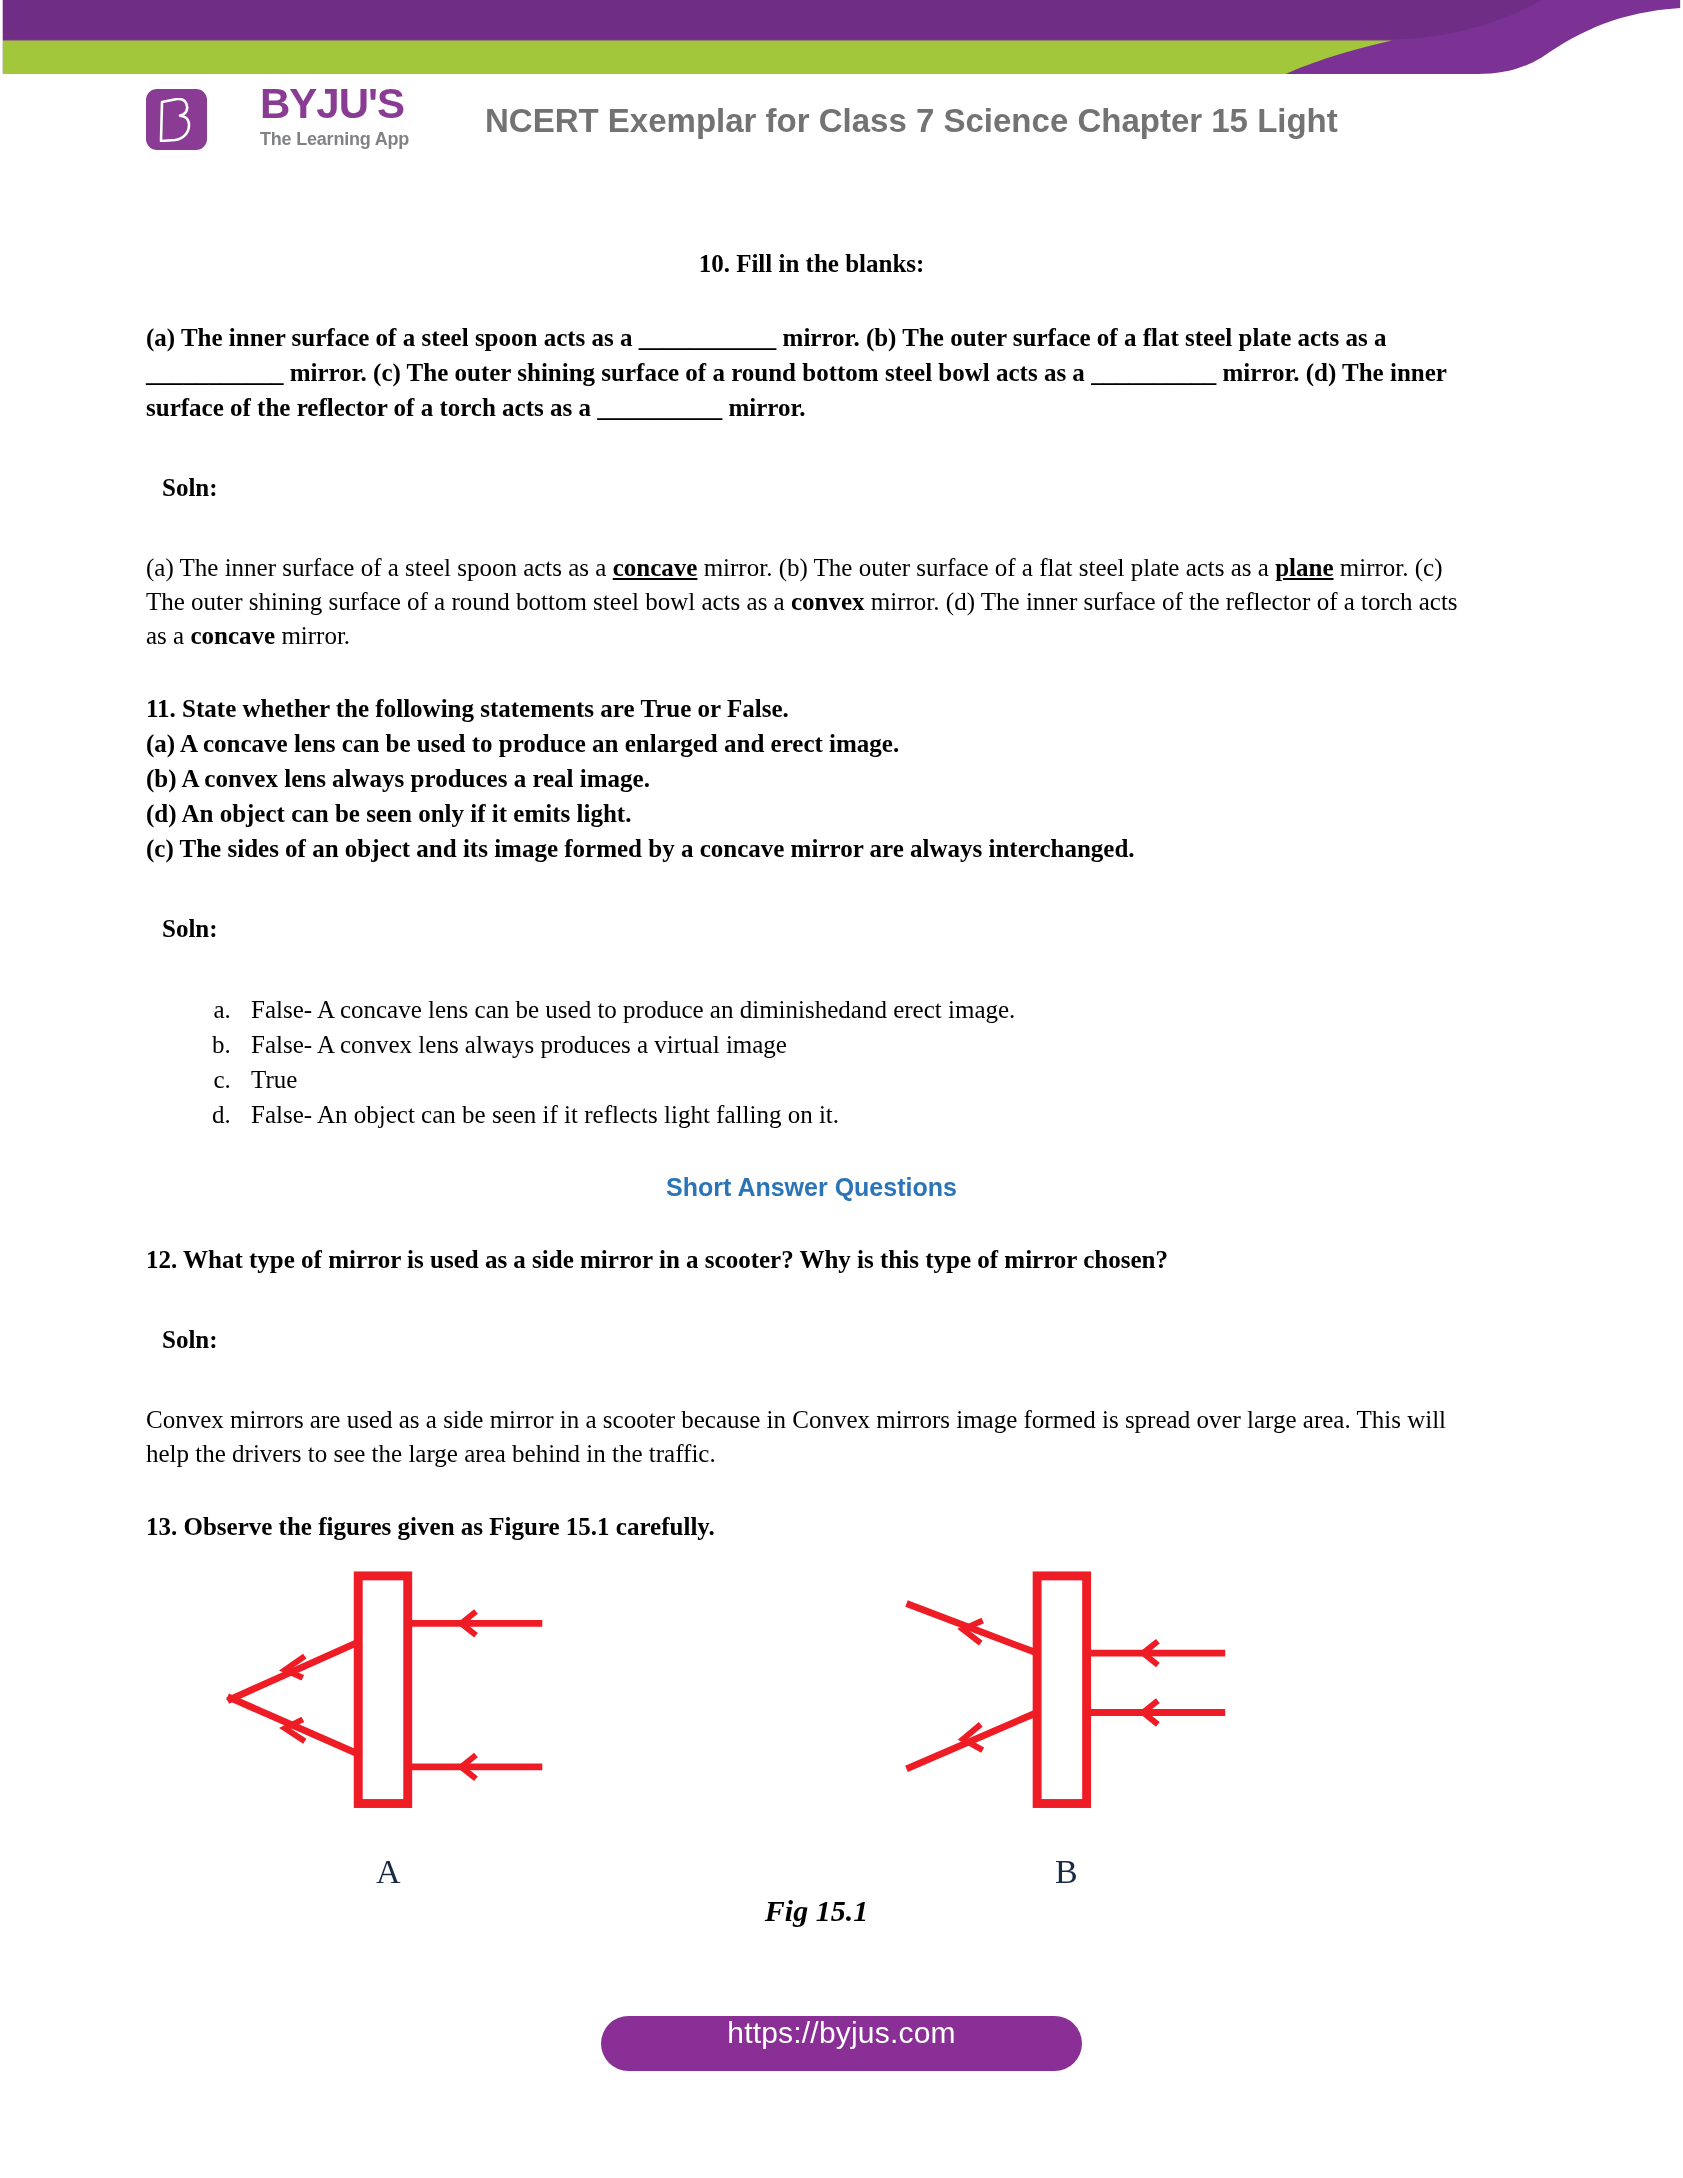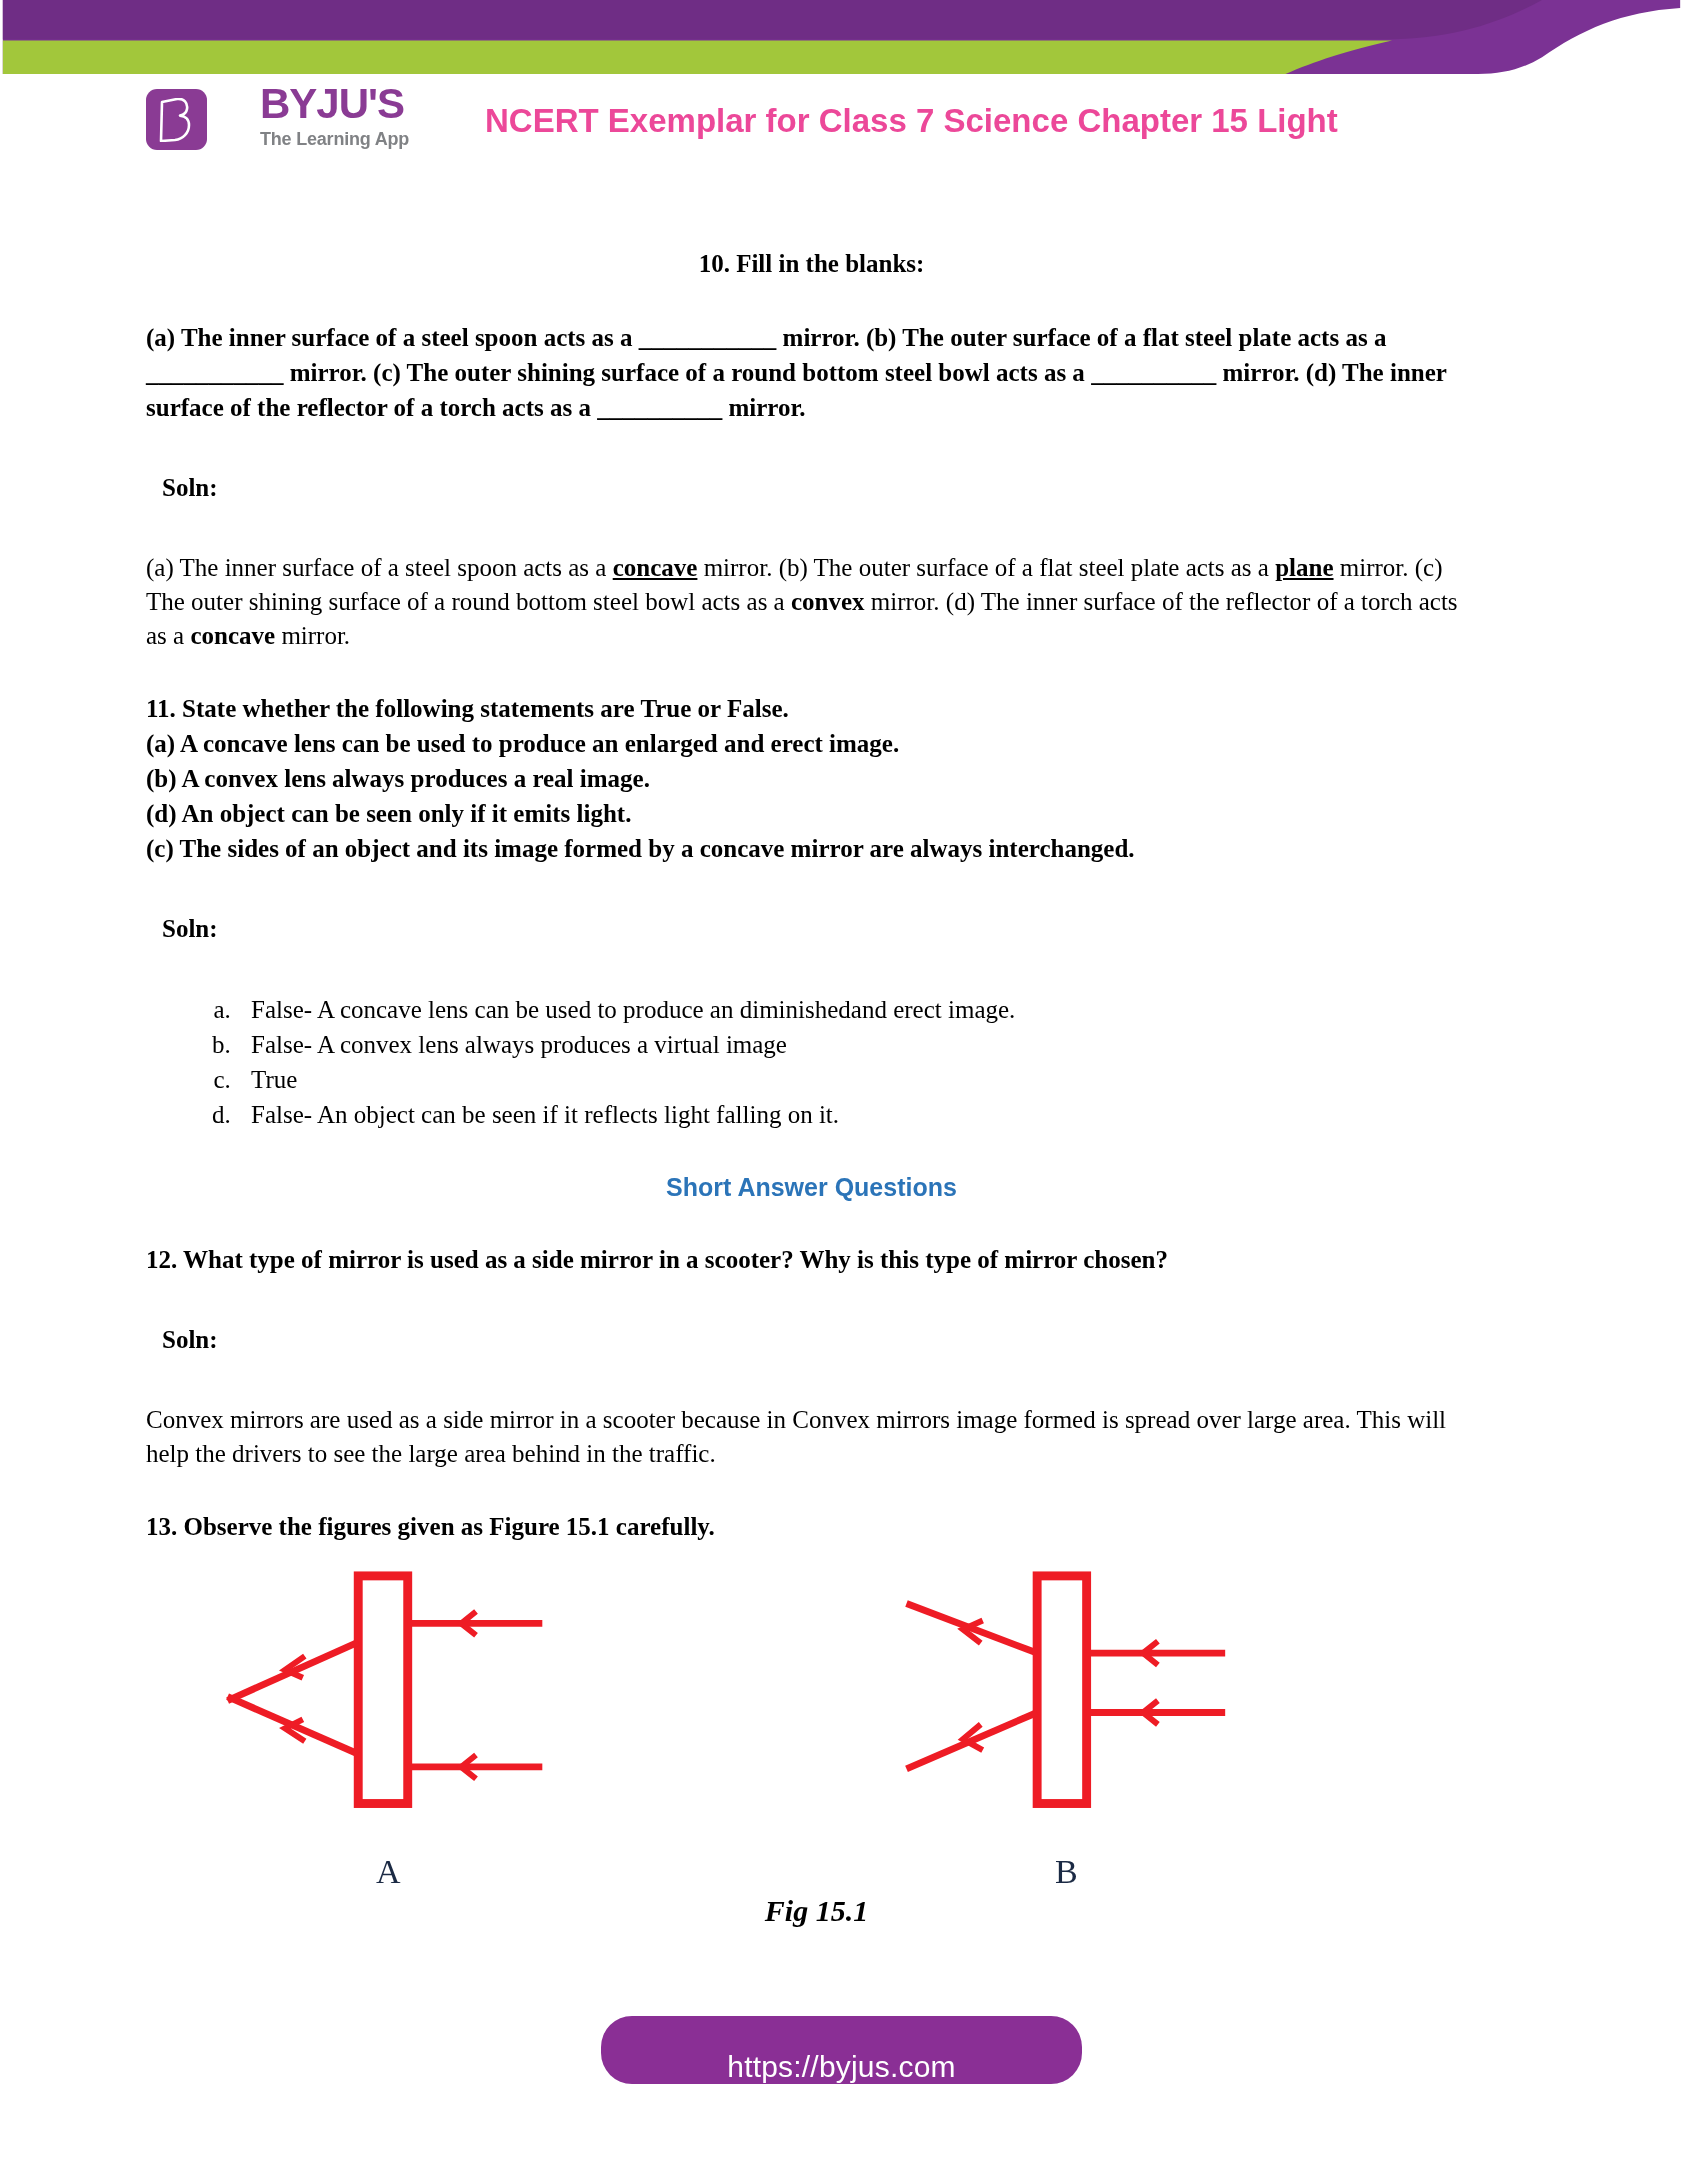--- a/index.html
+++ b/index.html
@@ -77,21 +77,21 @@
 
   
   .page-title {
     position: absolute;
     left: 485px;
     top: 101px;
     font-family: "Liberation Sans", sans-serif;
     font-weight: bold;
     font-size: 33px;
     line-height: 40px;
-    color: #ec4899;
+    color: #737373;
     white-space: nowrap;
   }
 
   
   .content {
     position: absolute;
     left: 146px;
     top: 246px;
     width: 1331px;
   }
@@ -176,25 +176,25 @@
     margin: 0;
     padding-left: 10px;
   }
 
   
   .footer-pill {
     position: absolute;
     left: 601px;
     top: 2016px;
     width: 481px;
-    height: 68px;
+    height: 55px;
     border-radius: 31px;
     background: #8a2f95;
     display: flex;
-    align-items: flex-end;
+    align-items: flex-start;
     justify-content: center;
   }
   .footer-pill span {
     font-family: "Liberation Sans", sans-serif;
     font-size: 30px;
     color: #ffffff;
     letter-spacing: 0.2px;
   }
 </style>
 </head>

